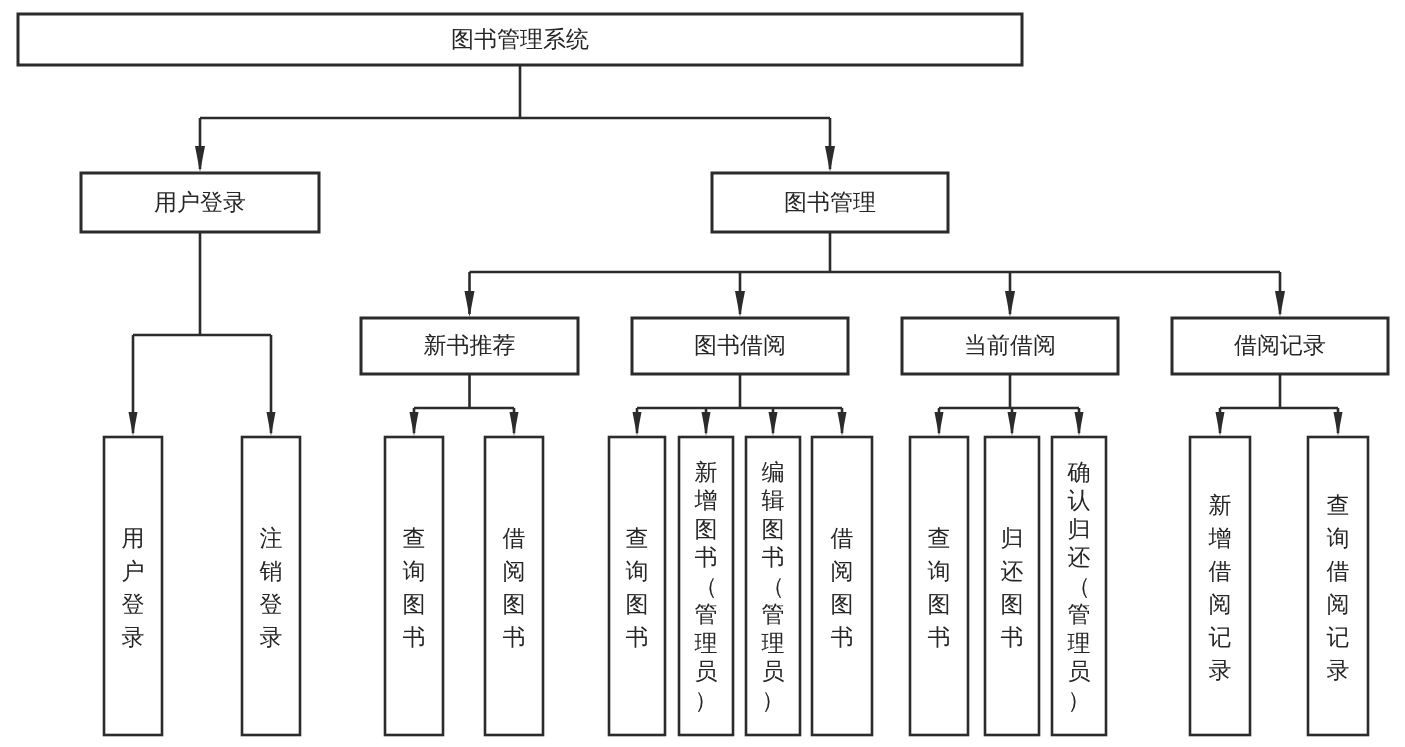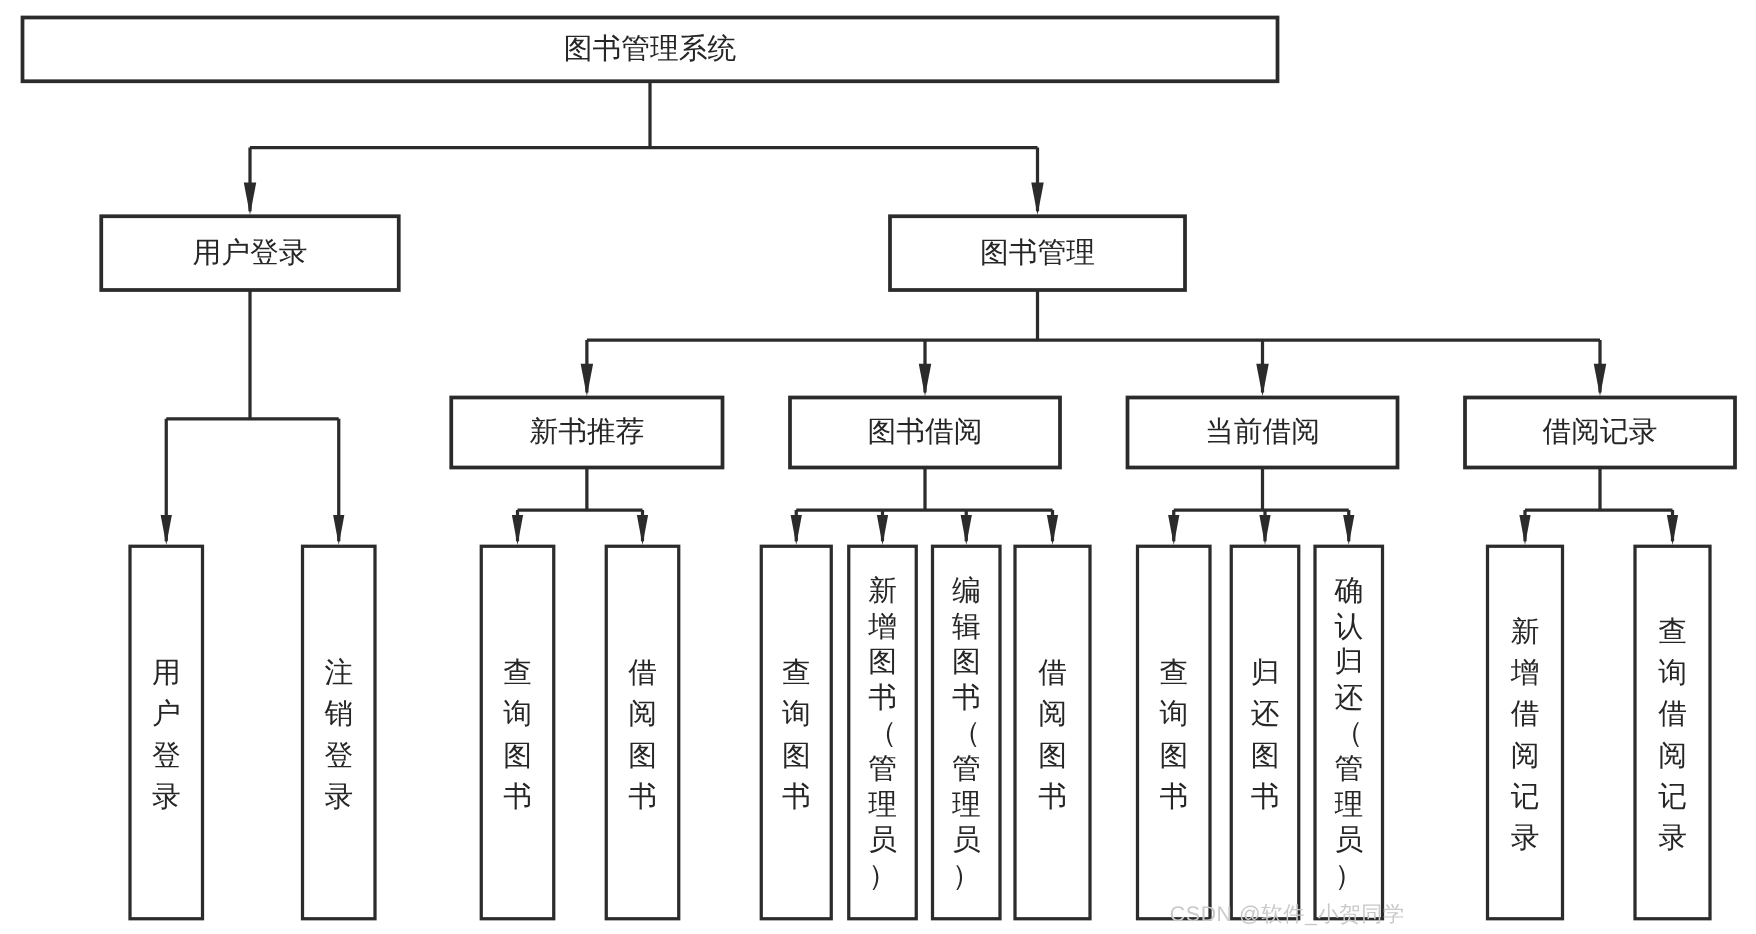--- a/index.html
+++ b/index.html
@@ -210,14 +210,13 @@
           <text x="1338" y="512.74" class="vlbl vchar" font-size="22">查</text>
           <text x="1338" y="545.74" class="vlbl vchar" font-size="22">询</text>
           <text x="1338" y="578.74" class="vlbl vchar" font-size="22">借</text>
           <text x="1338" y="611.74" class="vlbl vchar" font-size="22">阅</text>
           <text x="1338" y="644.74" class="vlbl vchar" font-size="22">记</text>
           <text x="1338" y="677.74" class="vlbl vchar" font-size="22">录</text>
         </g>
       </g>
   </svg>
 
-  <div class="wm">CSDN @软件_小贺同学</div>
 </div>
 
 </body></html>

